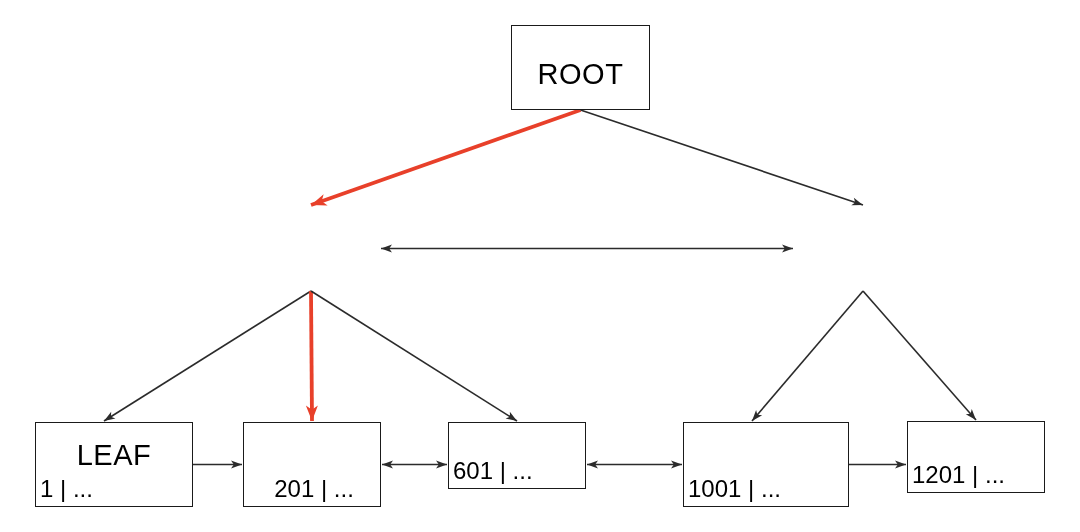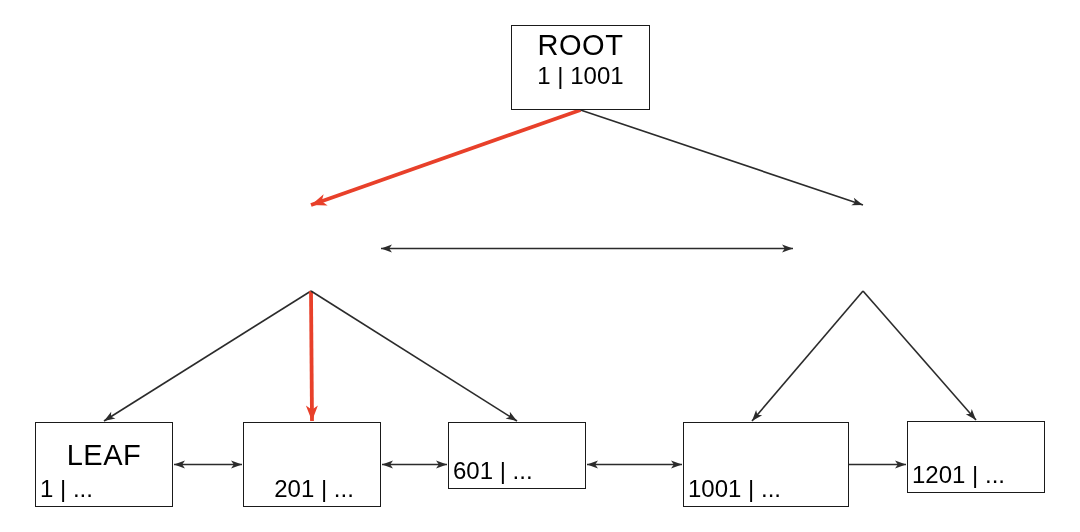--- a/index.html
+++ b/index.html
@@ -71,26 +71,25 @@
       <line marker-end="url(#arrow-dark)" x1="863" y1="291" x2="752" y2="421" stroke="#2b2b2b" stroke-width="1.6"></line>
       <line marker-end="url(#arrow-dark)" x1="863" y1="291" x2="976" y2="420" stroke="#2b2b2b" stroke-width="1.6"></line>
       <line marker-start="url(#arrow-dark)" marker-end="url(#arrow-dark)" x1="174" y1="464.5" x2="242" y2="464.5" stroke="#2b2b2b" stroke-width="1.6"></line>
       <line marker-start="url(#arrow-dark)" marker-end="url(#arrow-dark)" x1="382" y1="464.5" x2="447" y2="464.5" stroke="#2b2b2b" stroke-width="1.6"></line>
       <line marker-start="url(#arrow-dark)" marker-end="url(#arrow-dark)" x1="587" y1="464.5" x2="682" y2="464.5" stroke="#2b2b2b" stroke-width="1.6"></line>
       <line marker-start="url(#arrow-dark)" marker-end="url(#arrow-dark)" x1="822" y1="464.5" x2="906" y2="464.5" stroke="#2b2b2b" stroke-width="1.6"></line>
     </svg>
 
   <div class="node root" style="left:511px; top:25px; width:139px; height:85px;">
     <div class="node-title">ROOT</div>
-    <div class="node-keys">1 | 1001</div>
   </div>
 
 
 
-  <div class="node leaf" style="left:35px; top:422px; width:138px; height:85px;">
+  <div class="node leaf" style="left:35px; top:422px; width:158px; height:85px;">
     <div class="node-title">LEAF</div>
     <div class="node-keys">1 | ...</div>
   </div>
 
   <div class="node leaf" style="left:243px; top:422px; width:138px; height:85px;align-items:center;">
     <div class="node-keys">201 | ...</div>
   </div>
 
   <div class="node leaf" style="left:448px; top:422px; width:138px; height:67px;">
     <div class="node-keys">601 | ...</div>

